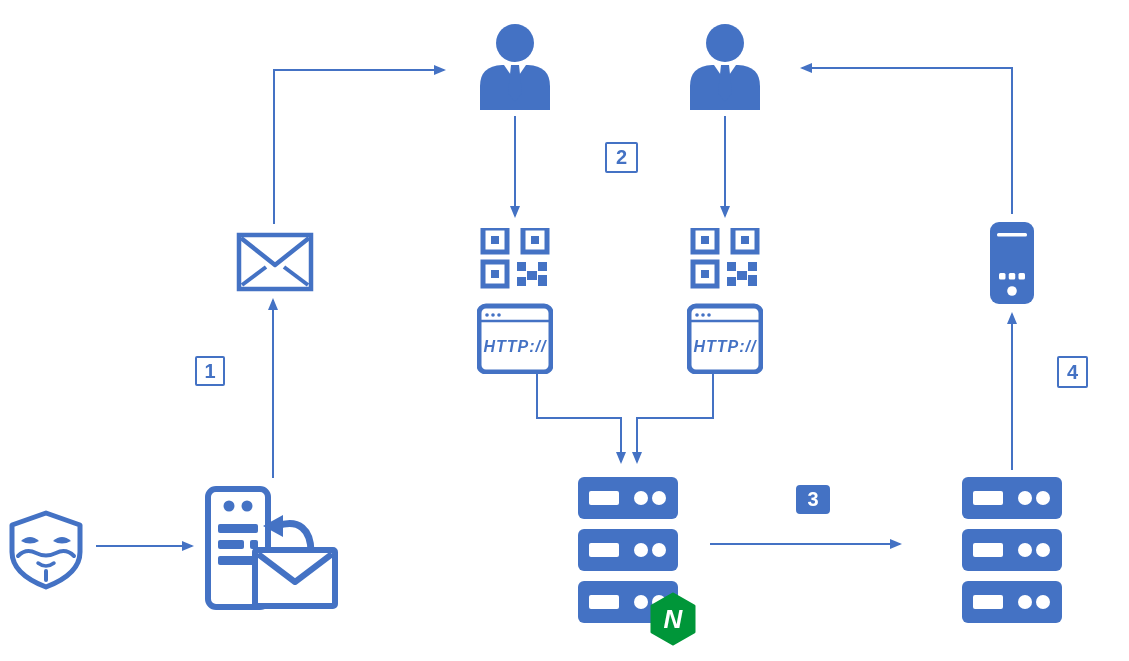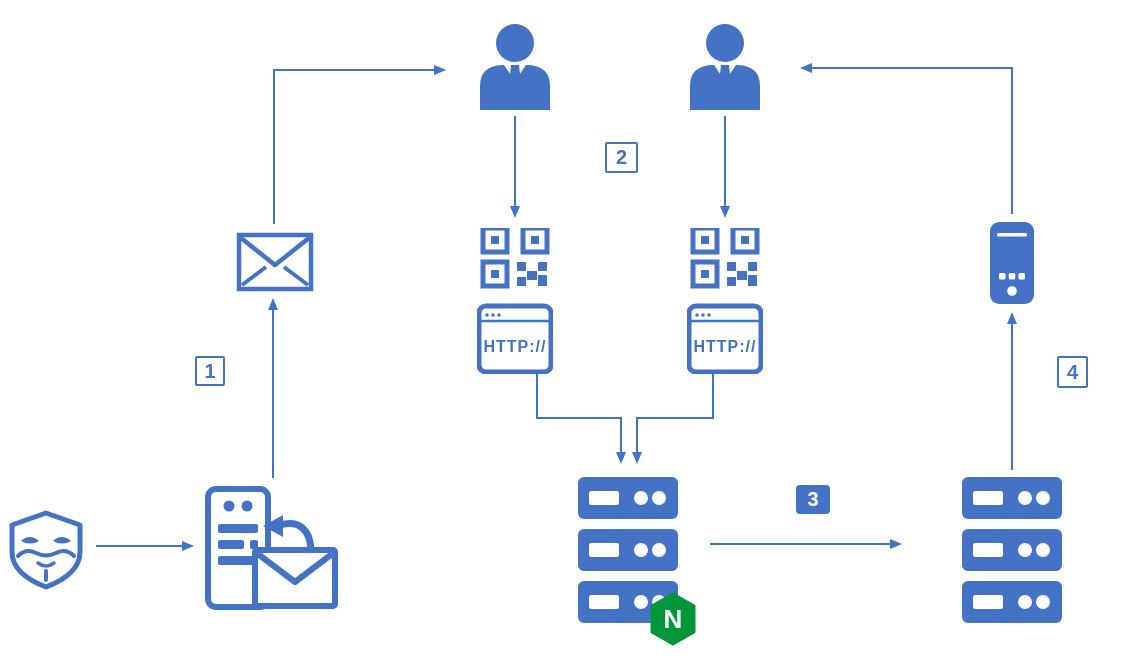--- a/index.html
+++ b/index.html
@@ -6,21 +6,21 @@
   .canvas {
     position: relative;
     width: 1129px;
     height: 661px;
     background: #ffffff;
     font-family: "Liberation Sans", sans-serif;
     overflow: hidden;
   }
   .connectors { position: absolute; left: 0; top: 0; }
   .conn { fill: none; stroke: #4472C4; stroke-width: 2; }
-  .node { position: absolute; }
+  .node { position: absolute; font-style: italic; }
   .node svg { display: block; }
   .step-label {
     position: absolute;
     display: flex;
     align-items: center;
     justify-content: center;
     font-weight: bold;
     font-size: 20px;
     color: #4472C4;
     background: #ffffff;

